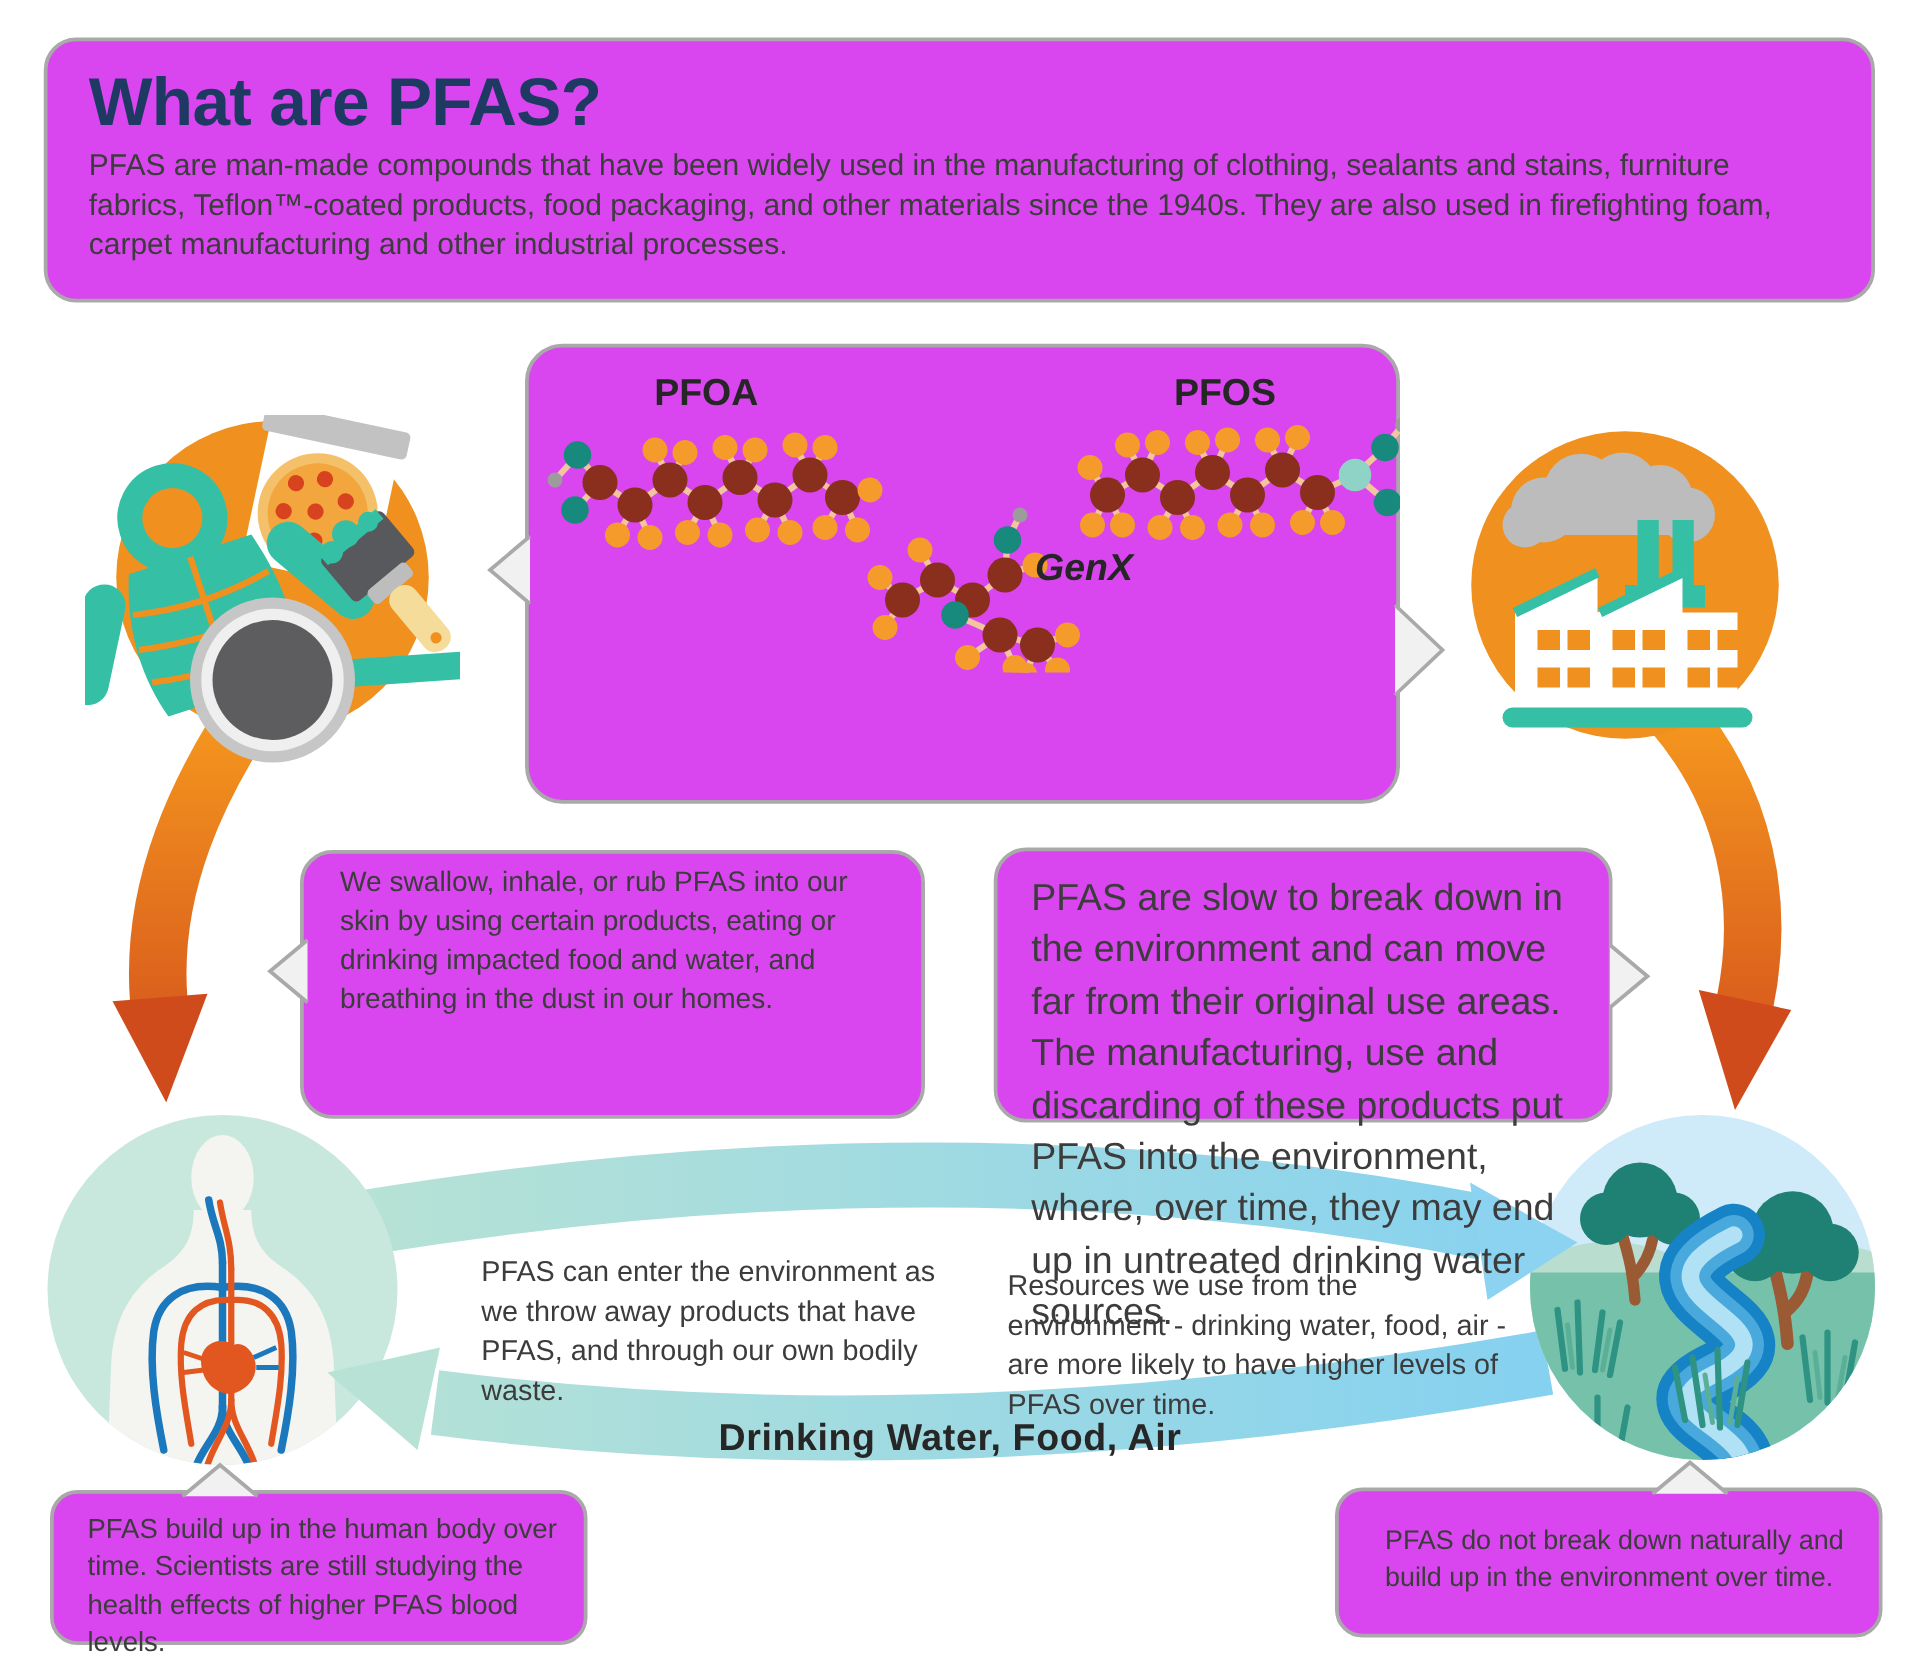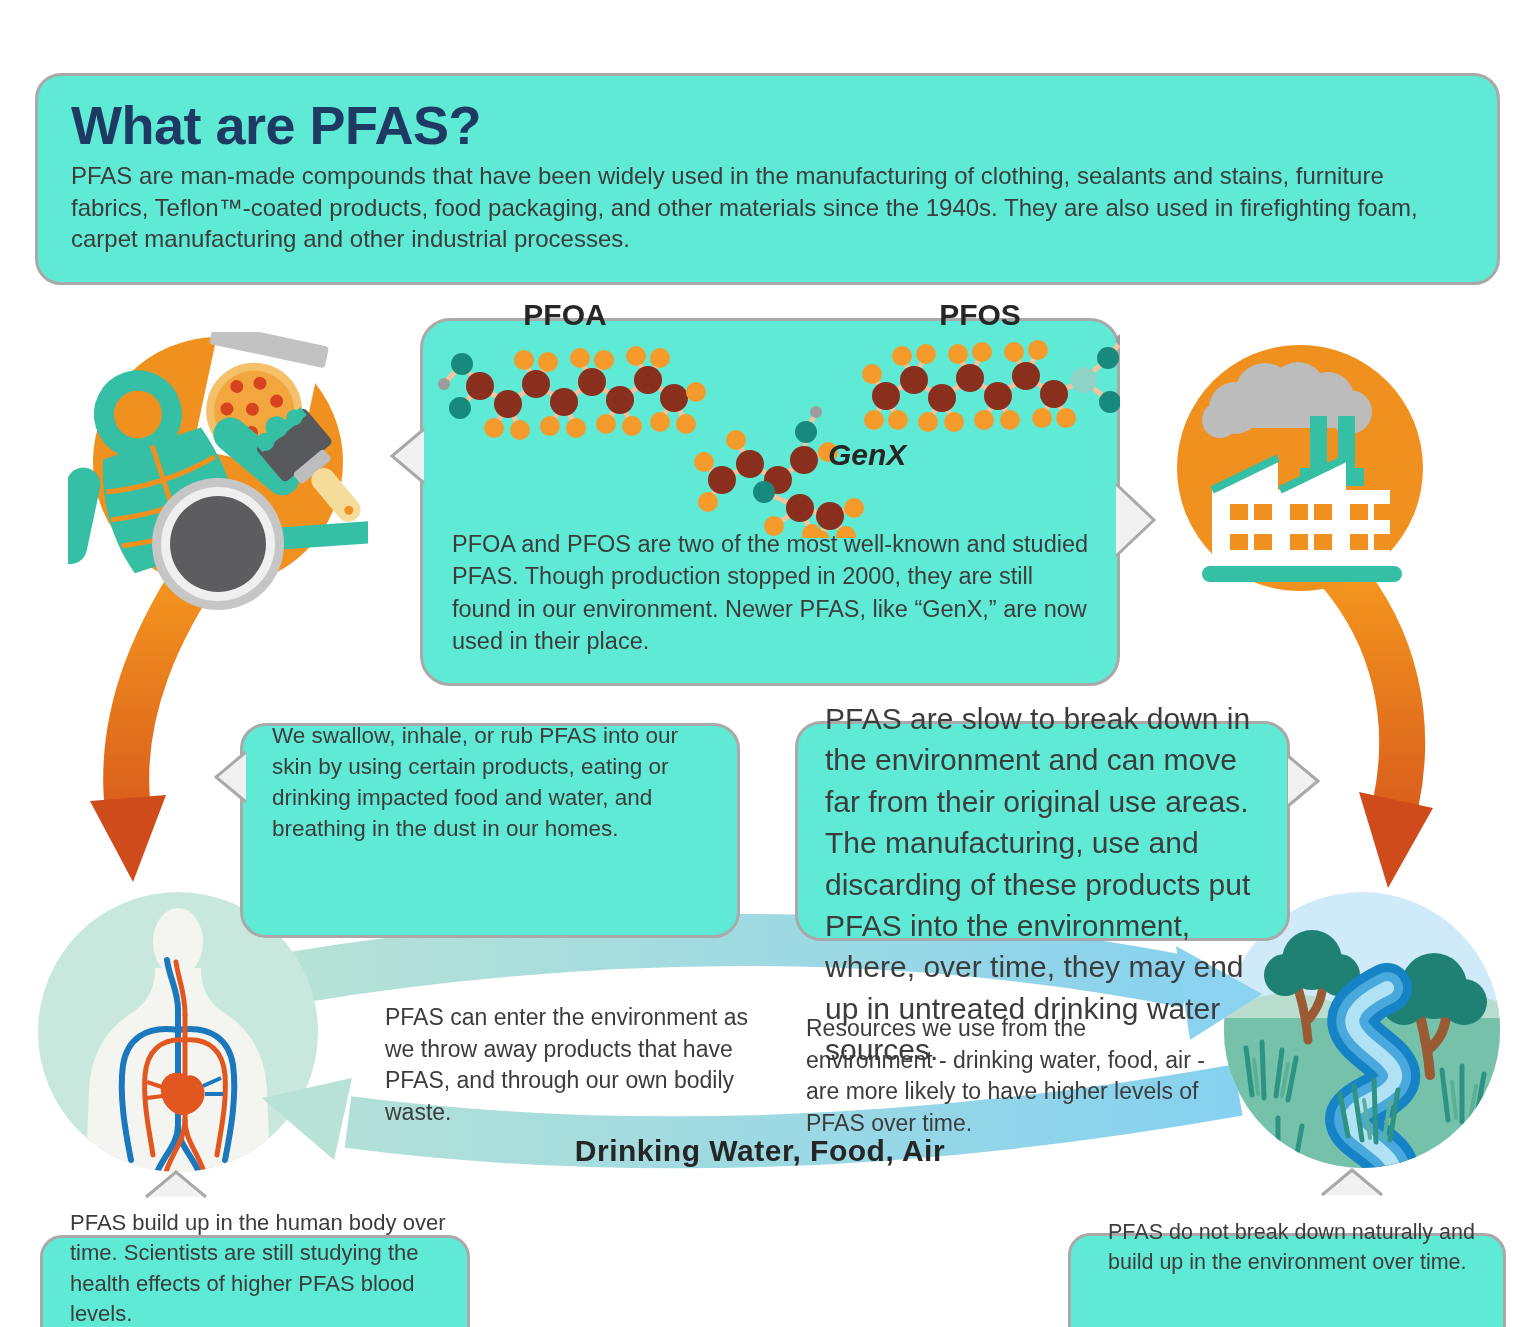--- a/index.html
+++ b/index.html
@@ -1,19 +1,19 @@
 <!DOCTYPE html>
 <html><head>
 <meta charset="utf-8">
 <style>
   html,body{margin:0;padding:0;background:#ffffff;}
   .canvas{position:relative;width:1536px;height:1327px;background:#ffffff;overflow:hidden;
           font-family:"Liberation Sans",sans-serif;color:#3c3c3c;}
   .abs{position:absolute;}
-  .box{background:#5eead4;border:3px solid #a9a9a9;border-radius:26px;box-sizing:border-box;margin-top:43px;}
+  .box{background:#d946ef;border:3px solid #a9a9a9;border-radius:26px;box-sizing:border-box;}
   .bubble-text{font-size:22.5px;line-height:1.38;color:#3c3c3c;}
   .plain-text{font-size:23px;line-height:1.38;color:#3c3c3c;}
   .mol-label{font-size:30px;font-weight:bold;color:#262626;}
   .band-label{font-size:30px;font-weight:bold;color:#262626;letter-spacing:.5px;}
   .title{font-size:54px;font-weight:bold;color:#1e3a63;letter-spacing:-.5px;}
   .header-body{font-size:24px;line-height:1.32;color:#3c3c3c;}
   svg{display:block;}
   .z1{z-index:1}.z2{z-index:2}.z3{z-index:3}.z4{z-index:4}
 </style>
 </head>
@@ -396,27 +396,26 @@
           <circle cx="158" cy="120" r="10"></circle>
       </g>
       <circle cx="76" cy="76" r="11" fill="#17897d"></circle>
         <circle cx="118" cy="16" r="11" fill="#17897d"></circle>
       <circle cx="128" cy="-4" r="6" fill="#9c9c9c"></circle>
     </g>
   </svg>
   <div class="abs z4 mol-label" style="left:490px;top:298px;width:150px;text-align:center;">PFOA</div>
   <div class="abs z4 mol-label" style="left:905px;top:298px;width:150px;text-align:center;">PFOS</div>
   <div class="abs z4 mol-label" style="left:828px;top:438px;font-style:italic;">GenX</div>
-  <p class="abs z4 bubble-text" style="left:452px;top:528px;width:645px;margin:0;font-size:23.5px;">PFOA and PFOS are two of the most well-known and studied PFAS. Though production stopped in 2000, they are still found in our environment. Newer PFAS, like “GenX,” are now used in their place.</p>
 
   <section class="abs z3 box" style="left:240px;top:680px;width:500px;height:215px;"></section>
   <svg class="abs z4" style="left:208px;top:748px" width="40" height="58" viewBox="0 0 40 58">
     <path d="M38,4 L8,29 L38,54" fill="#f1f1f2" stroke="#a9a9a9" stroke-width="3"></path>
   </svg>
-  <p class="abs z4 bubble-text" style="left:272px;top:720px;width:442px;margin:0;">We swallow, inhale, or rub PFAS into our skin by using certain products, eating or drinking impacted food and water, and breathing in the dust in our homes.</p>
+  <p class="abs z4 bubble-text" style="left:272px;top:690px;width:442px;margin:0;">We swallow, inhale, or rub PFAS into our skin by using certain products, eating or drinking impacted food and water, and breathing in the dust in our homes.</p>
 
   <section class="abs z3 box" style="left:795px;top:678px;width:495px;height:220px;"></section>
   <svg class="abs z4" style="left:1284px;top:752px" width="40" height="58" viewBox="0 0 40 58">
     <path d="M4,4 L34,29 L4,54" fill="#f1f1f2" stroke="#a9a9a9" stroke-width="3"></path>
   </svg>
   <p class="abs z4 bubble-text" style="left:825px;top:698px;width:440px;margin:0;font-size:30px;">PFAS are slow to break down in the environment and can move far from their original use areas. The manufacturing, use and discarding of these products put PFAS into the environment, where, over time, they may end up in untreated drinking water sources.</p>
 
   <div class="abs z4 band-label" style="left:485px;top:1134px;width:550px;text-align:center;">Drinking Water, Food, Air</div>
 
   <p class="abs z4 plain-text" style="left:385px;top:1002px;width:390px;margin:0;">PFAS can enter the environment as we throw away products that have PFAS, and through our own bodily waste.</p>

